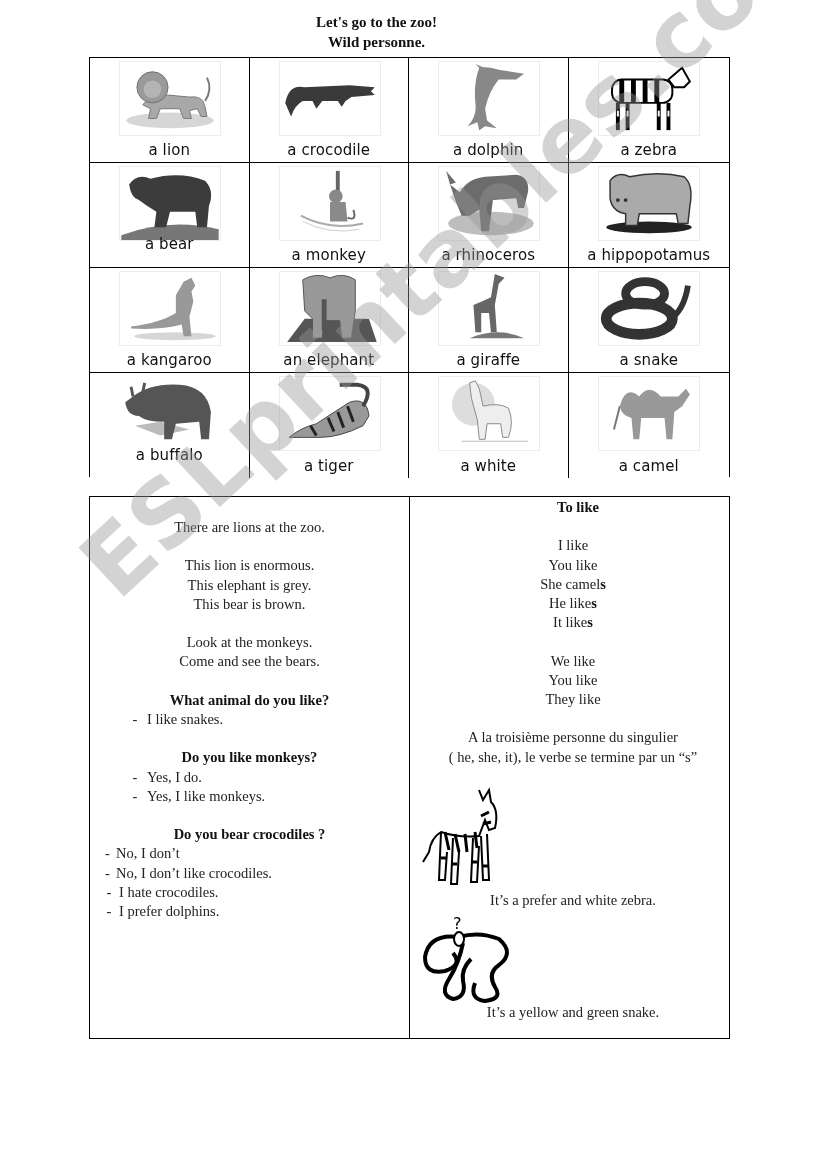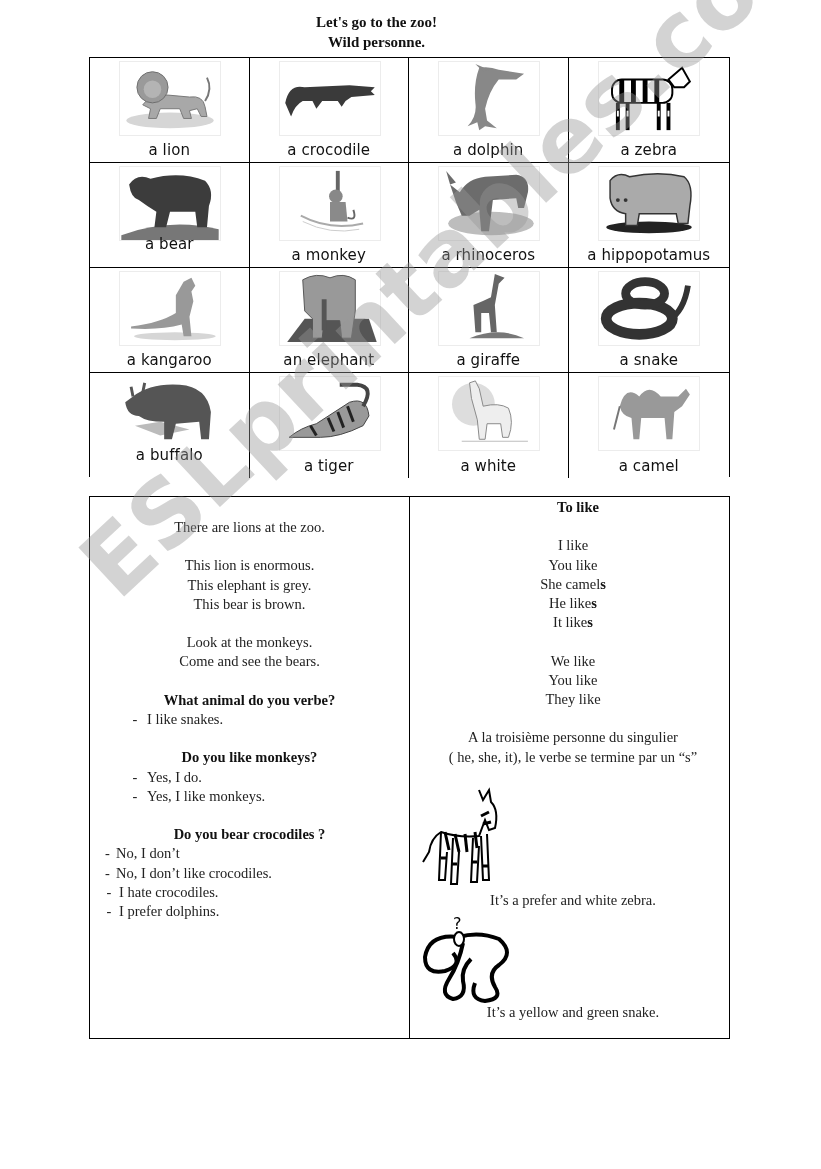--- a/index.html
+++ b/index.html
@@ -255,21 +255,21 @@
   <div class="col col-left">
     <div class="line">There are lions at the zoo.</div>
     <div class="gap"></div>
     <div class="line">This lion is enormous.</div>
     <div class="line">This elephant is grey.</div>
     <div class="line">This bear is brown.</div>
     <div class="gap"></div>
     <div class="line">Look at the monkeys.</div>
     <div class="line">Come and see the bears.</div>
     <div class="gap"></div>
-    <div class="line b">What animal do you verbe?</div>
+    <div class="line b">What animal do you like?</div>
     <div class="line dash-item ind1">
         <span class="d">-</span>
         <span>I like snakes.</span>
       </div>
     <div class="gap"></div>
     <div class="line b">Do you like monkeys?</div>
     <div class="line dash-item ind1">
         <span class="d">-</span>
         <span>Yes, I do.</span>
       </div>

